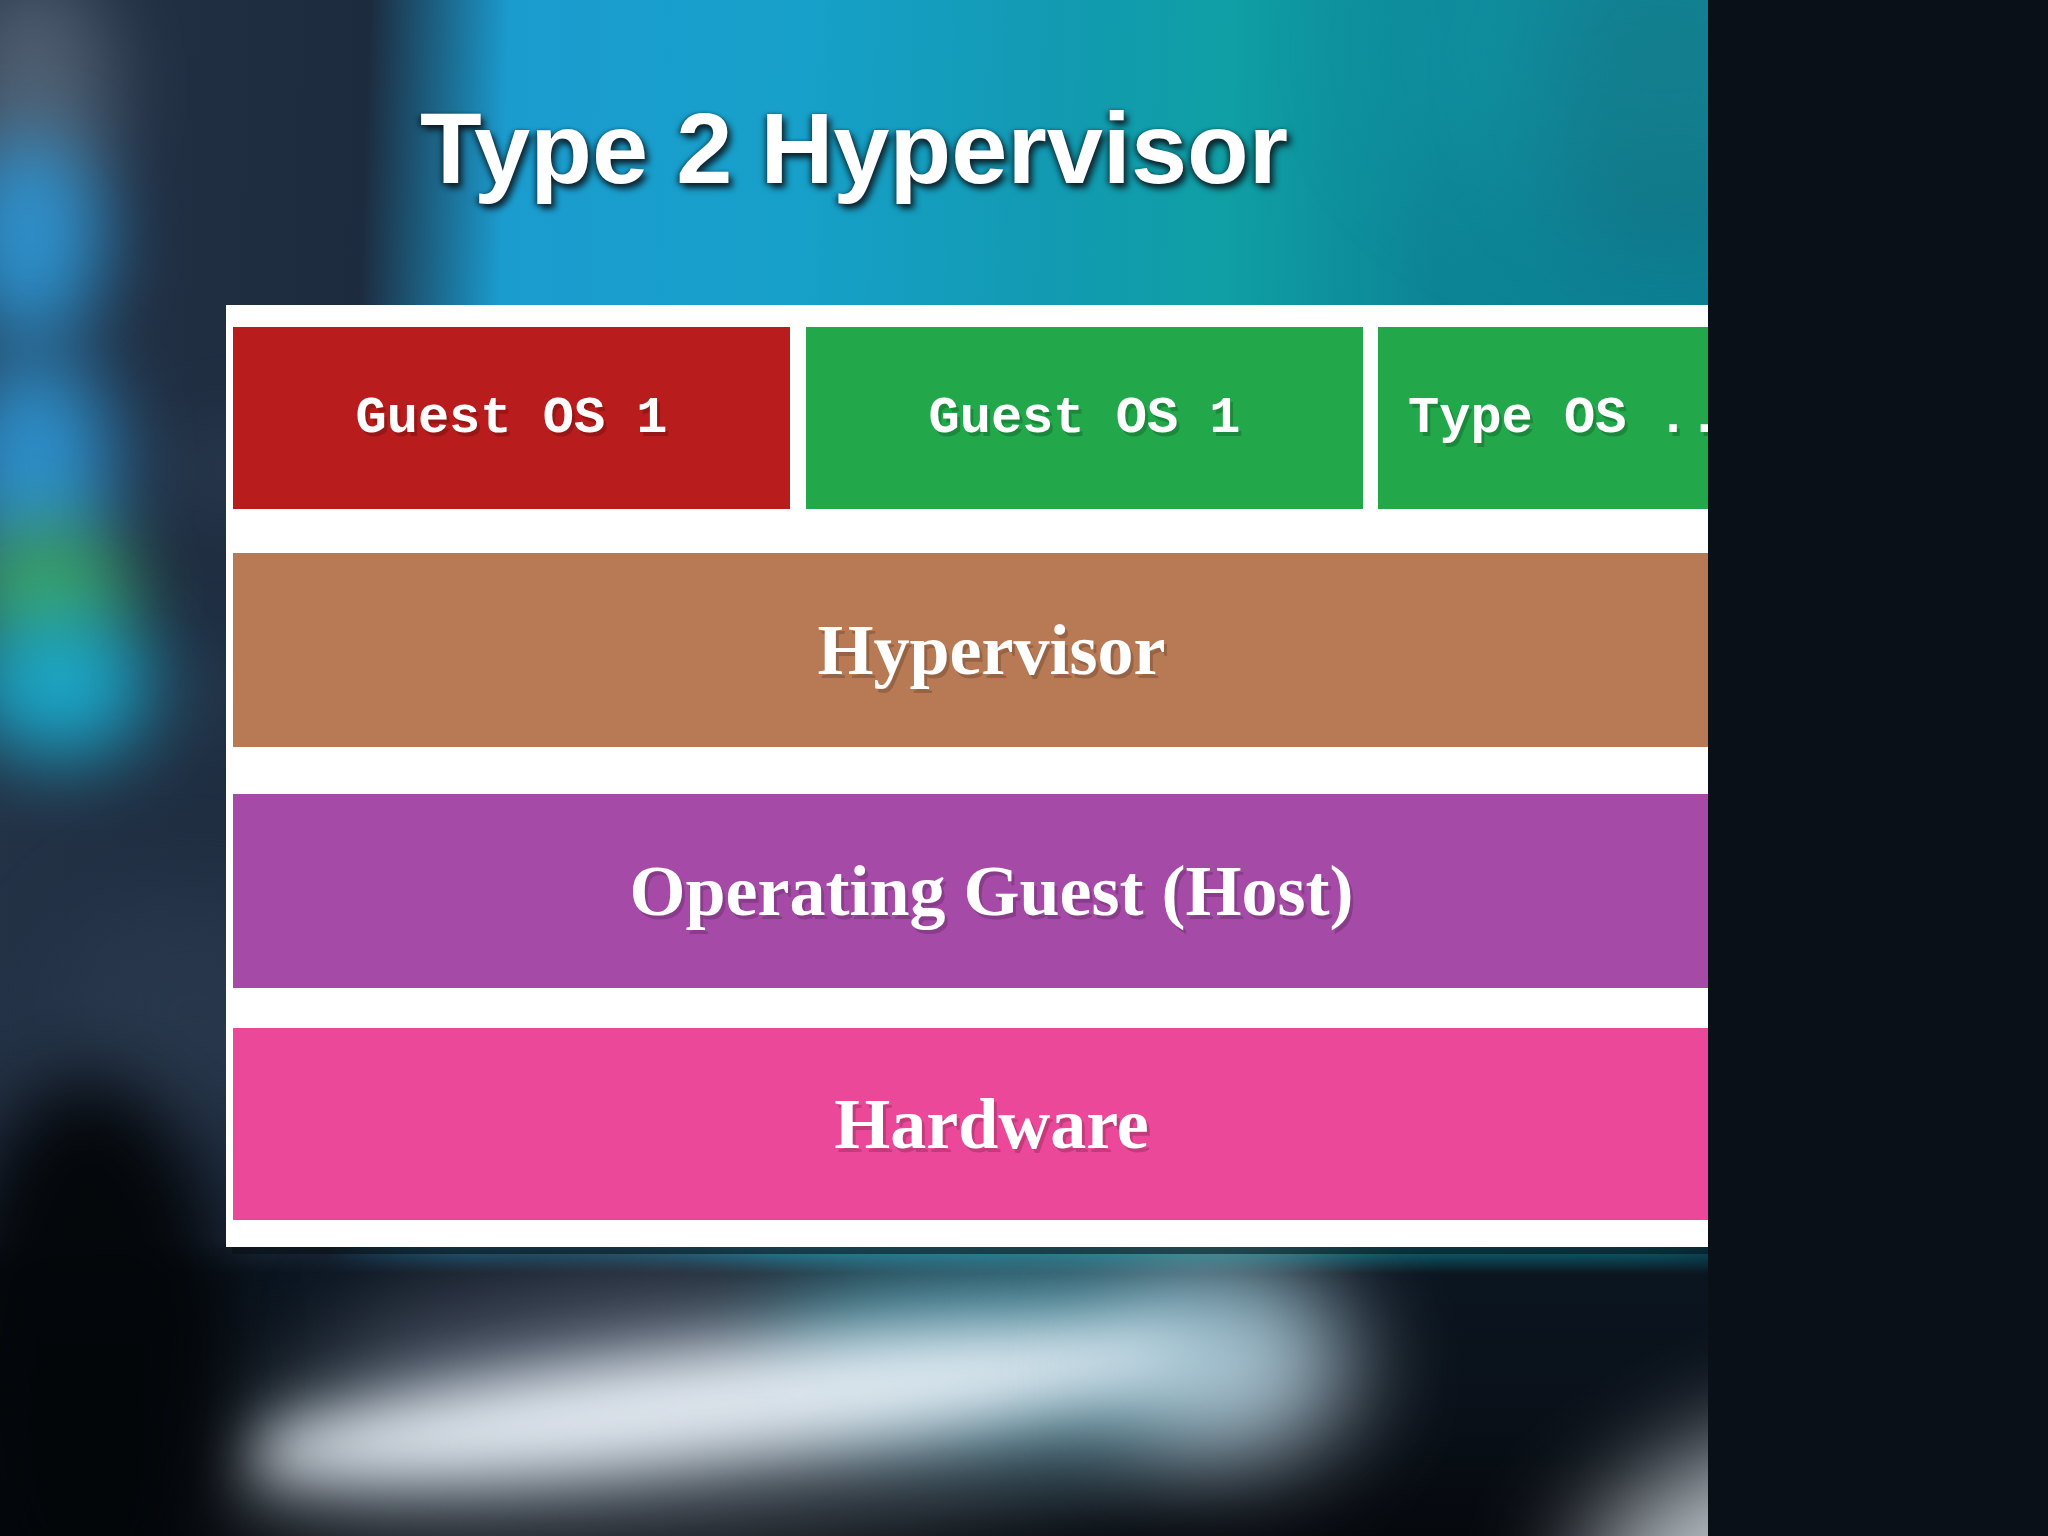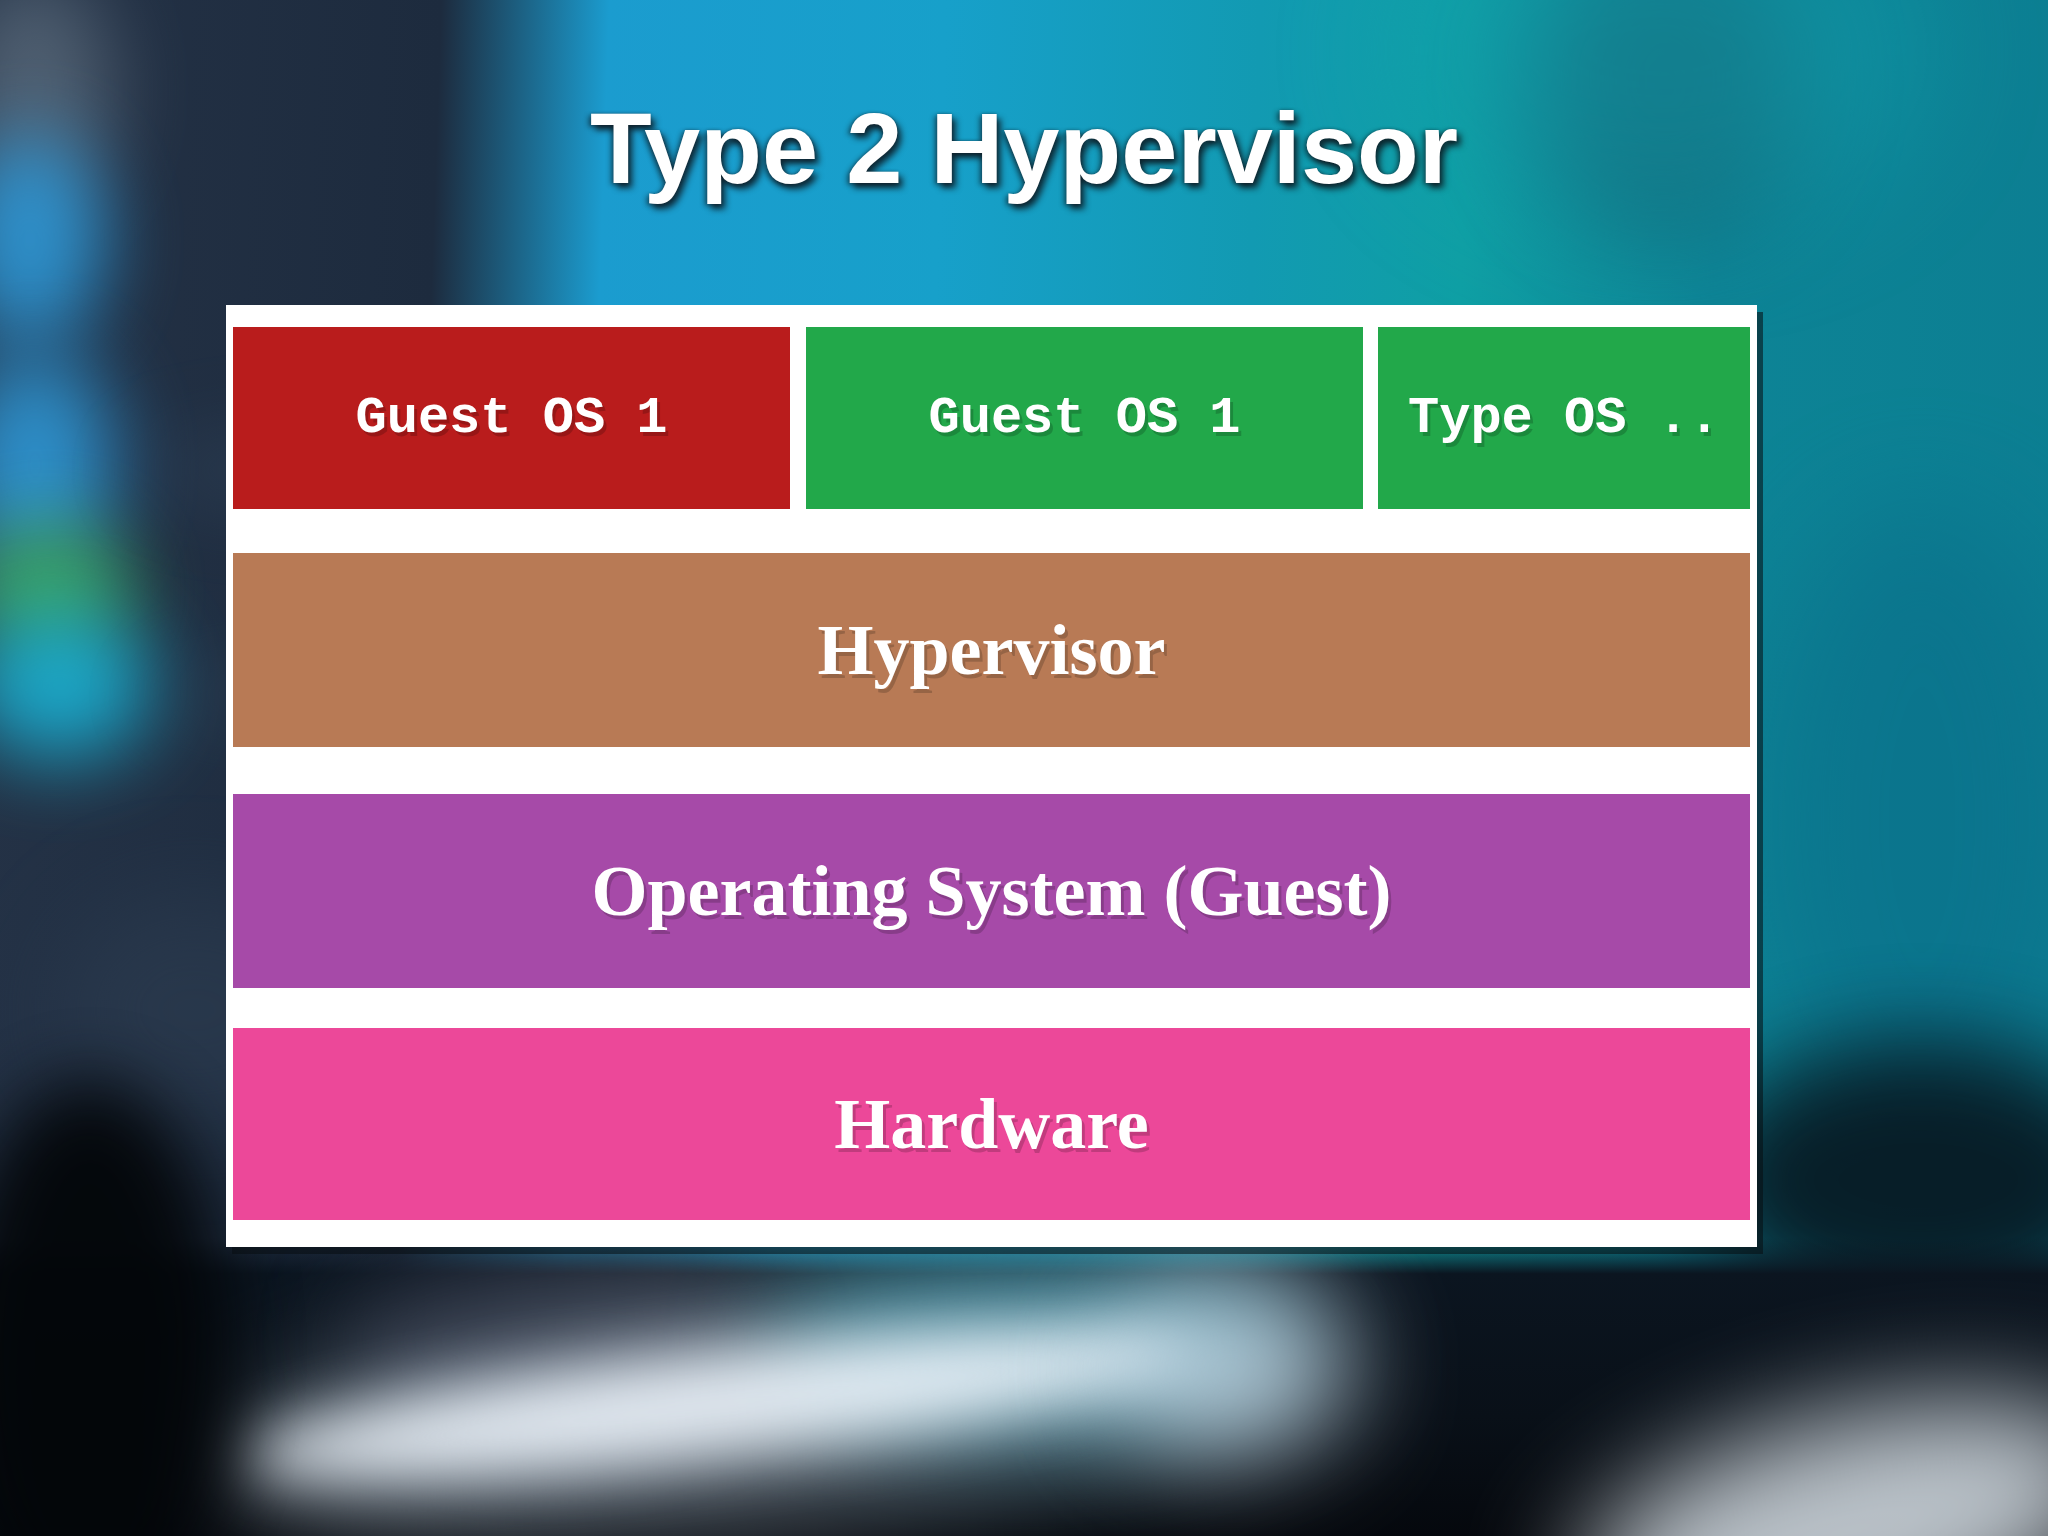--- a/index.html
+++ b/index.html
@@ -1,16 +1,16 @@
 <!DOCTYPE html>
 <html><head>
 <meta charset="utf-8">
 <style>
   html,body{margin:0;padding:0;background:#0a1018;}
-  .canvas{position:relative;width:2048px;height:1536px;overflow:hidden;
+  .canvas{position:relative;width:1708px;height:1536px;overflow:hidden;
           font-family:"Liberation Sans","DejaVu Sans",sans-serif;}
 
   
   .bg{position:absolute;inset:0;
       background:linear-gradient(92deg,
         #243246 0%, #1d2b3e 21%, #1b9ccf 29%, #17a0ca 45%,
         #129ab2 60%, #0f9fa4 70%, #0d8496 82%, #0c7e92 100%);}
   .blob{position:absolute;border-radius:50%;}
   
   .b1 {left:-40px;  top:-30px;  width:150px;height:240px;background:#768898;filter:blur(42px);opacity:.55;}
@@ -100,21 +100,21 @@
 
     <div class="box guest g3" style="background-color: rgb(34, 168, 74);">
       <span>Type OS ..</span>
     </div>
 
     <div class="box layer l1" style="background-color: rgb(184, 122, 85);">
       <span>Hypervisor</span>
     </div>
 
     <div class="box layer l2" style="background-color: rgb(166, 74, 168);">
-      <span>Operating System (Guest)</span>
+      <span>Operating Guest (Host)</span>
     </div>
 
     <div class="box layer l3" style="background-color: #ec4899;">
       <span>Hardware</span>
     </div>
 
   </div>
 </div>
 
 </body></html>

